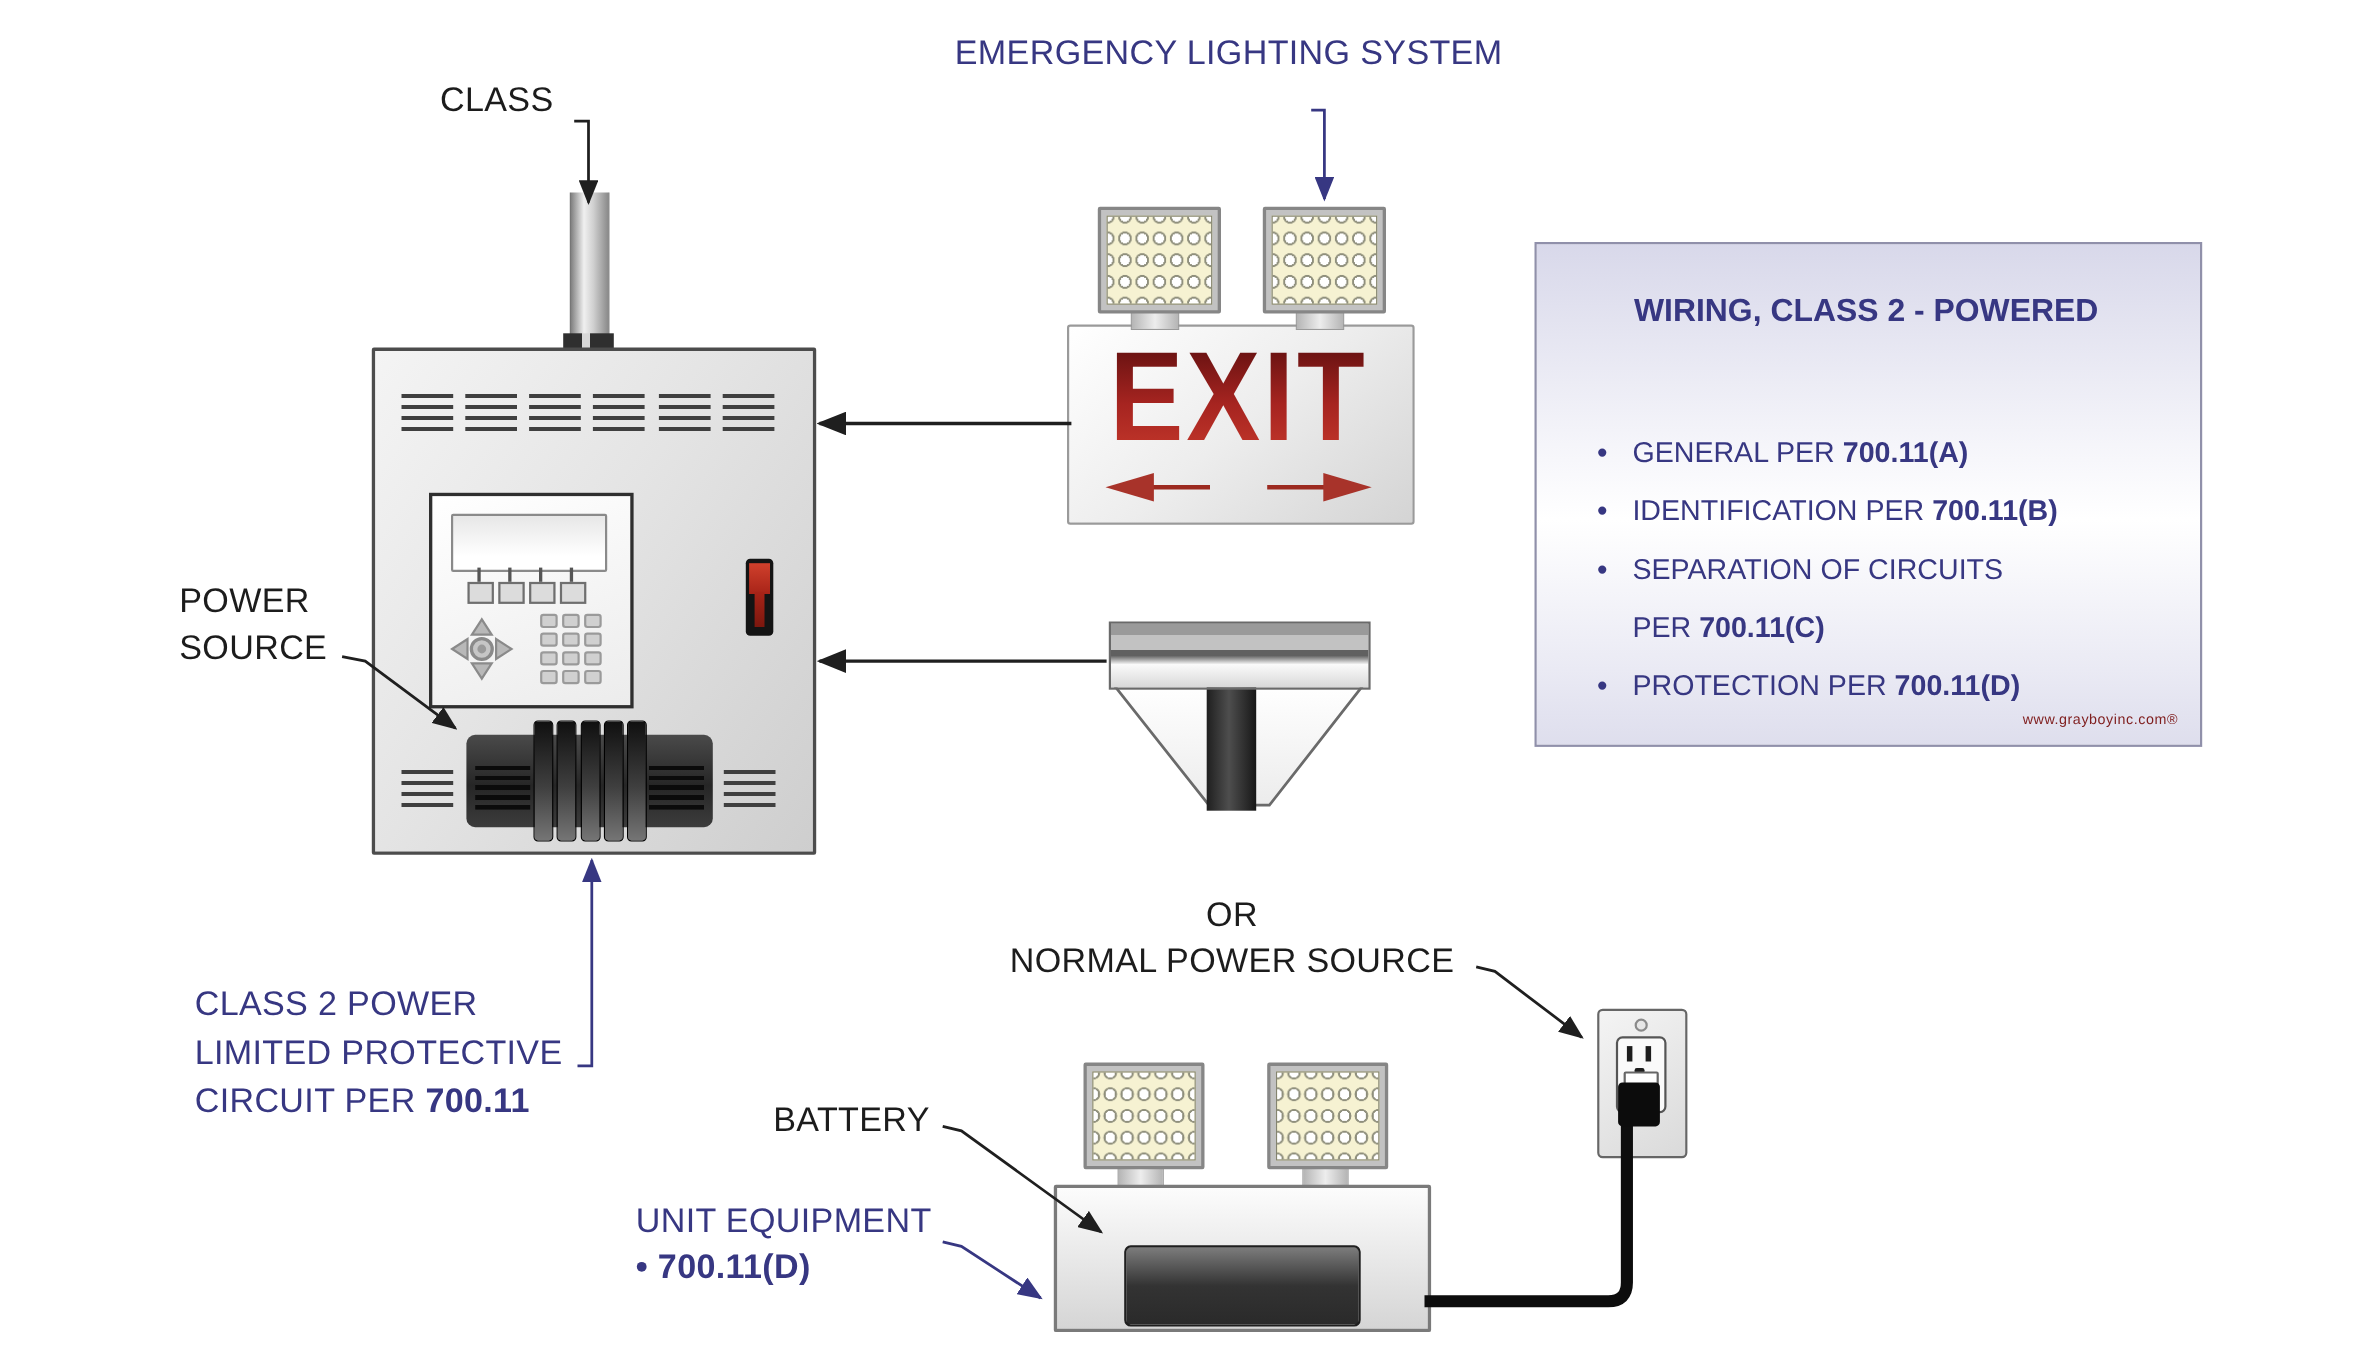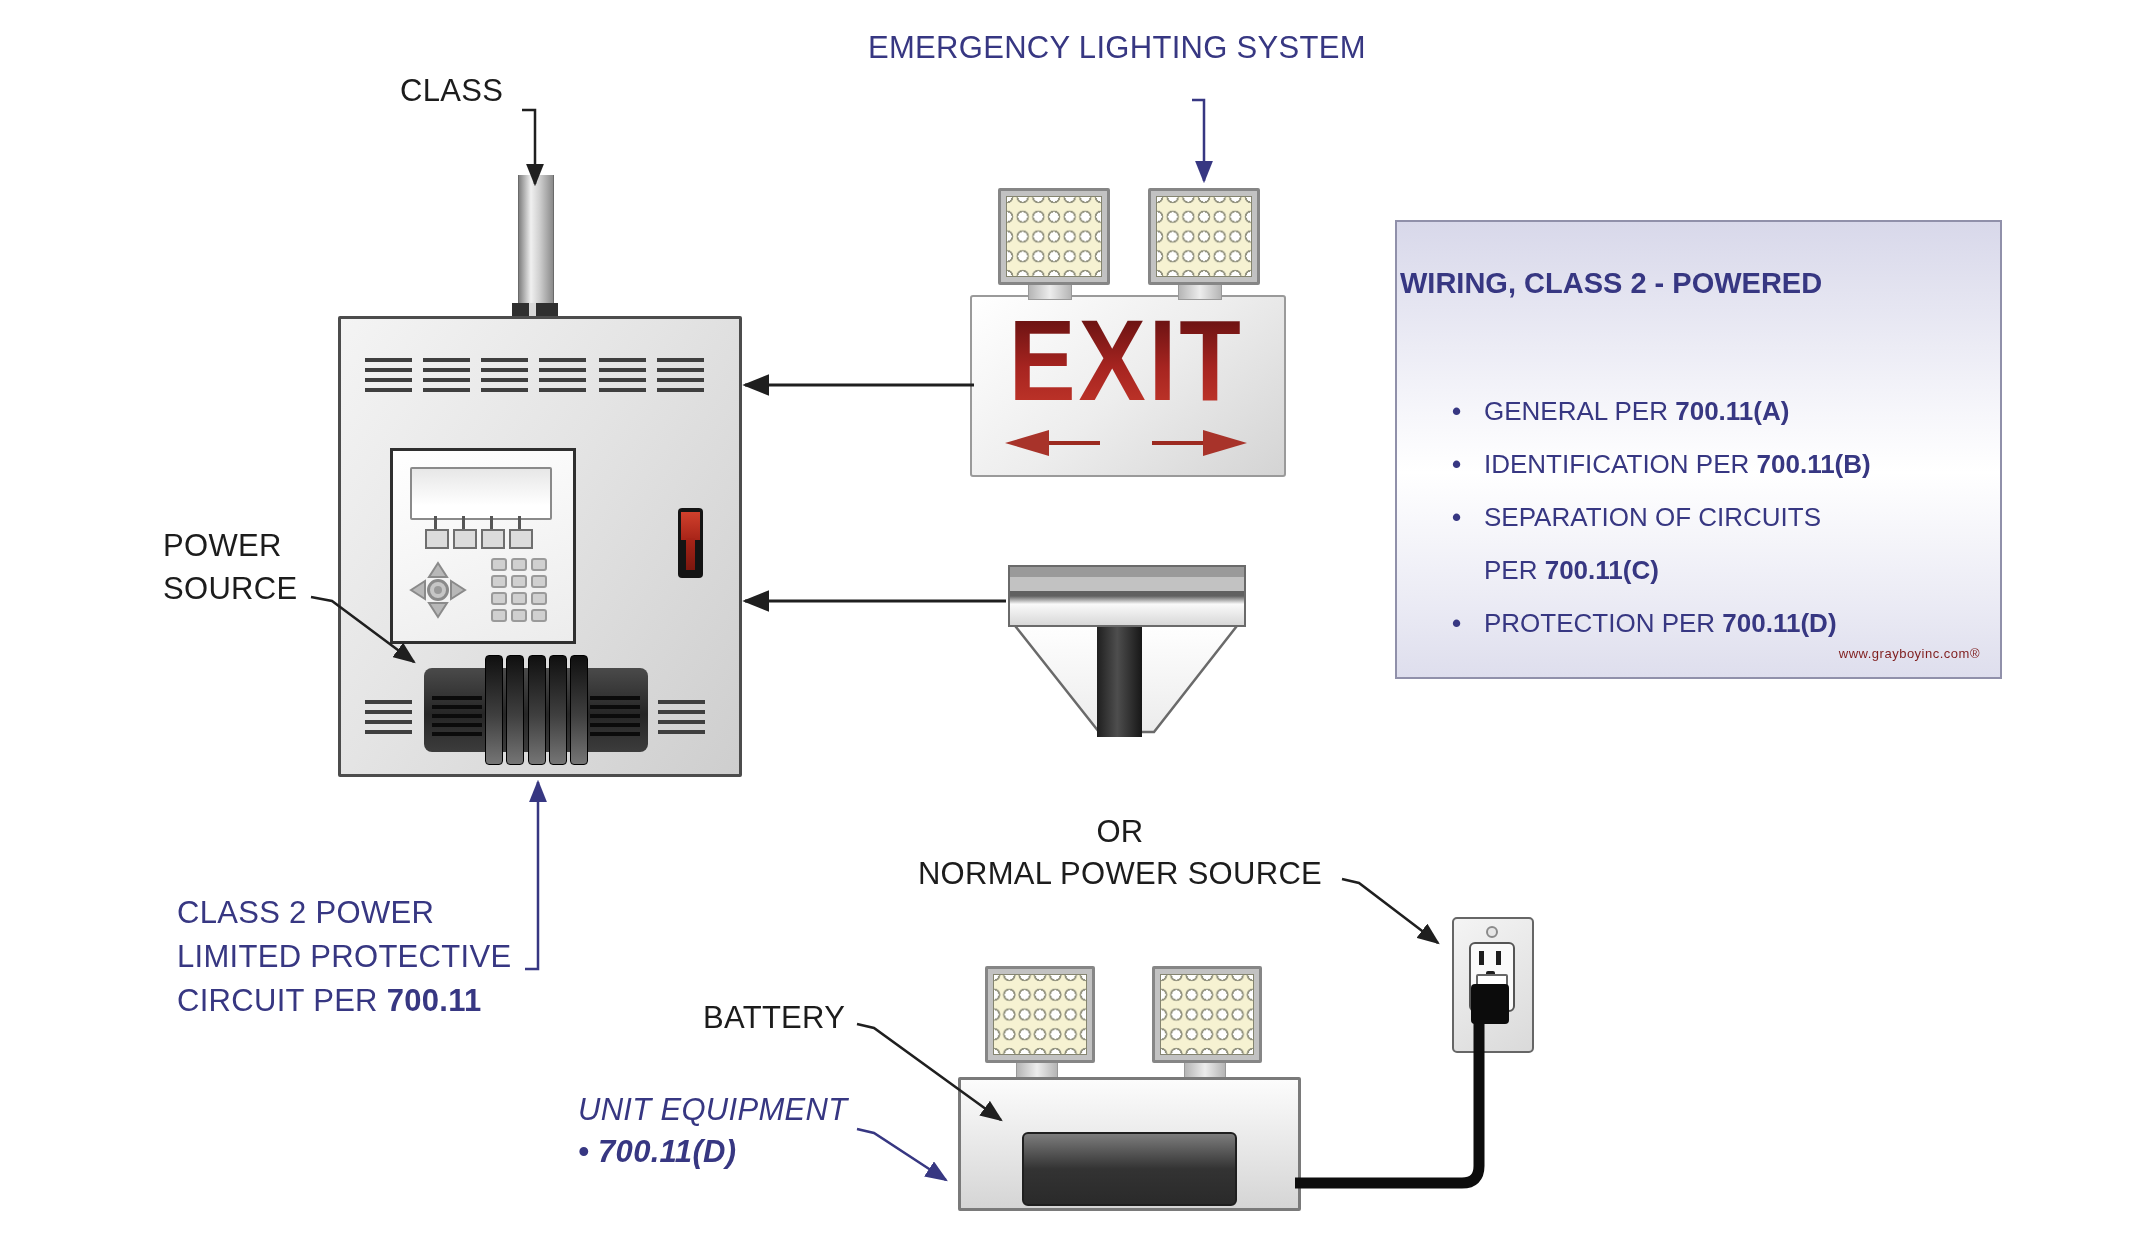--- a/index.html
+++ b/index.html
@@ -85,21 +85,21 @@
   .recept{left:1469px;top:942px;width:42px;height:66px;border:2px solid #555;border-radius:6px;background:#fafafa;}
   .slot{position:absolute;width:5px;height:14px;background:#1d1d1d;top:951px;}
   .ground{left:1486px;top:971px;width:9px;height:9px;background:#1d1d1d;border-radius:2px;}
   .plug-face{left:1476px;top:974px;width:28px;height:13px;border:2px solid #666;border-radius:2px;background:#ffffff;}
   .plug-body{left:1471px;top:984px;width:38px;height:40px;background:#0c0c0c;border-radius:4px;z-index:6;}
 
   
   .info-box{left:1395px;top:220px;width:603px;height:455px;border:2px solid #9090aa;
             background:linear-gradient(#d8d8ea,#f5f5fa 40%,#ffffff 55%,#eaeaf4 85%,#dedeed);}
   .ib-title{left:1400px;top:263px;width:593px;font-size:29px;font-weight:bold;line-height:40px;
-            color:var(--navy);}
+            color:var(--navy);text-align:center;}
   .ib-items{left:1452px;top:385px;width:520px;font-size:26px;line-height:53px;color:var(--navy);}
   .ib-item{padding-left:32px;text-indent:-32px;}
   .ib-bullet{display:inline-block;width:32px;text-indent:0;font-weight:bold;}
   .ib-line2{display:block;text-indent:0;}
   .watermark{left:1700px;top:646px;width:280px;text-align:right;font-size:13px;color:#7f1d1d;letter-spacing:.5px;}
 
   svg.overlay{position:absolute;left:0;top:0;z-index:5;pointer-events:none;}
 </style>
 </head>
 <body>
@@ -144,21 +144,21 @@
     <div><span>CIRCUIT PER </span><span class="b">700.11</span></div>
   </div>
 
   <div class="lbl center" style="left:905px;top:811px;width:430px;line-height:42px;">
     <div>OR</div>
     <div>NORMAL POWER SOURCE</div>
   </div>
 
   <div class="lbl" style="left:703px;top:996px;">BATTERY</div>
 
-  <div class="lbl navy" style="left:578px;top:1089px;line-height:42px;font-style:italic;">
+  <div class="lbl navy" style="left:578px;top:1089px;line-height:42px;">
     <div>UNIT EQUIPMENT</div>
     <div class="b">• 700.11(D)</div>
   </div>
 
   <div class="abs pipe"></div>
   <div class="abs fitting"></div>
 
   <div class="abs panel"></div>
   <div class="vent" style="left:365px;top:358px;"></div>
   <div class="vent" style="left:423px;top:358px;"></div>

